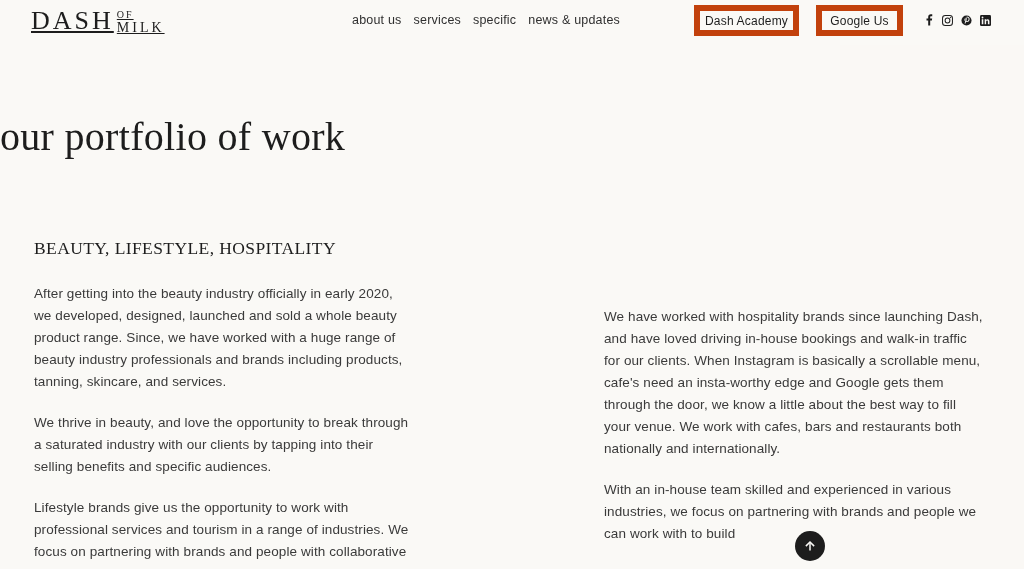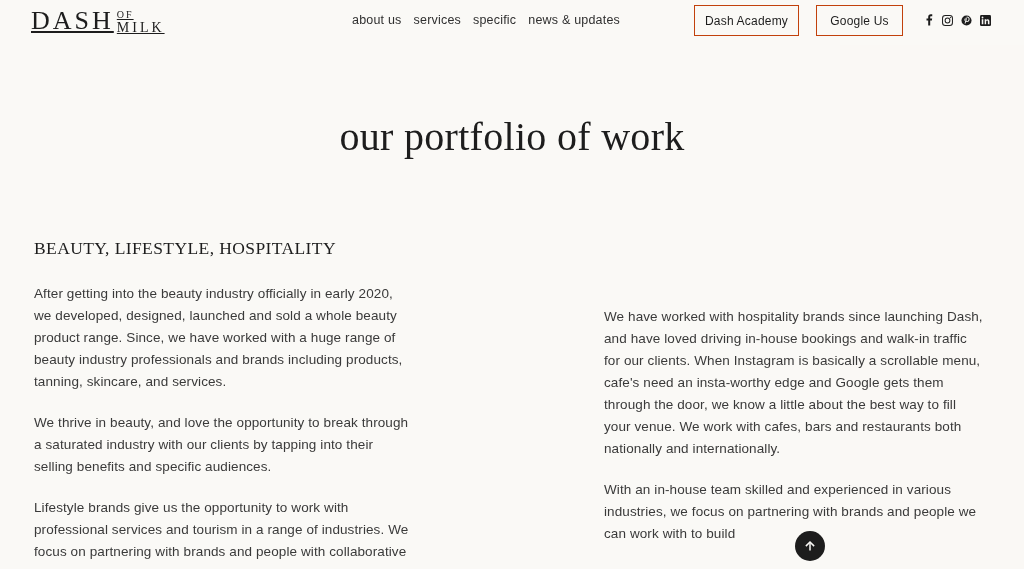--- a/index.html
+++ b/index.html
@@ -74,21 +74,21 @@
     font-size: 12.5px;
     color: #2f2f2f;
     text-decoration: none;
     letter-spacing: .2px;
   }
 
   .btn {
     position: absolute;
     top: 5px;
     height: 31px;
-    border: 1px solid #c2410c;
+    border: 6px solid #c2410c;
     background: transparent;
     display: flex;
     align-items: center;
     justify-content: center;
     font-size: 12px;
     color: #1d1d1d;
     letter-spacing: .2px;
     cursor: pointer;
     font-family: "Liberation Sans", sans-serif;
   }
@@ -104,21 +104,20 @@
     align-items: center;
   }
   .socials svg { display: block; }
 
   
   .page-title {
     position: absolute;
     top: 113px;
     left: 0;
     width: 1024px;
-    text-align: center;
     font-family: "Liberation Serif", serif;
     font-size: 40px;
     font-weight: 400;
     color: #1d1d1d;
     letter-spacing: .3px;
   }
 
   
   .col-left {
     position: absolute;

